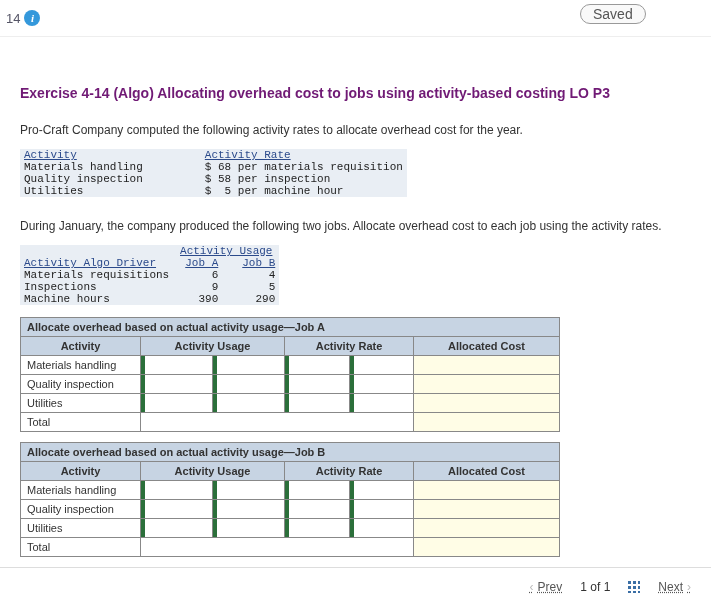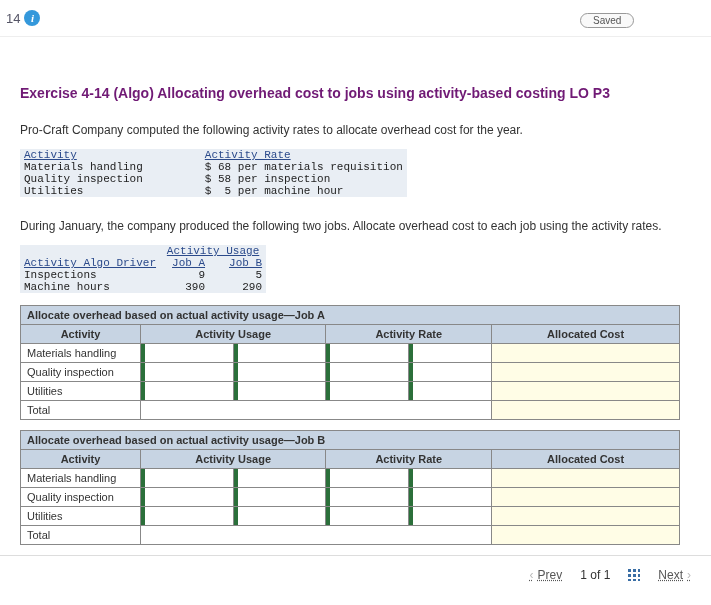--- a/index.html
+++ b/index.html
@@ -28,25 +28,25 @@
     font-weight: bold;
     align-items: center;
     justify-content: center;
     font-size: 11px;
     font-family: Georgia, serif;
     font-style: italic;
   }
   .saved-badge {
     position: absolute;
     left: 580px;
-    top: 13px;
+    top: 4px;
     border: 1px solid #999;
     border-radius: 10px;
     padding: 1px 12px;
-    font-size: 10px;
+    font-size: 14px;
     color: #555;
     background: #f9f9f9;
   }
   .content {
     padding: 18px 20px 10px 20px;
   }
   h1.title {
     font-size: 14px;
     font-weight: bold;
     margin: 30px 0 18px 0;
@@ -66,21 +66,21 @@
     white-space: pre;
   }
   .mono-table .hdr {
     color: #2b4a8b;
     text-decoration: underline;
   }
   .mono-table .row td { color: #222; }
 
   .sheet {
     border-collapse: collapse;
-    width: 660px;
+    width: 540px;
     margin-top: 10px;
   }
   .sheet td, .sheet th {
     border: 1px solid #888;
     padding: 3px 6px;
     font-size: 11px;
     height: 18px;
   }
   .sheet .section-hdr {
     background: #c7d4e3;
@@ -179,20 +179,25 @@
   <table class="mono-table">
     <tbody>
         <tr>
       <td></td>
       <td class="hdr" colspan="2" style="text-align:center">Activity Usage</td>
     </tr>
     <tr>
       <td class="hdr">Activity Algo Driver</td>
       <td class="hdr" style="text-align:right;padding-left:12px">Job A</td>
       <td class="hdr" style="text-align:center;padding-left:20px">Job B</td>
+    </tr>
+    <tr class="row">
+      <td>Materials requisitions</td>
+      <td style="text-align:right">6</td>
+      <td style="text-align:right">4</td>
     </tr>
     <tr class="row">
       <td>Inspections</td>
       <td style="text-align:right">9</td>
       <td style="text-align:right">5</td>
     </tr>
     <tr class="row">
       <td>Machine hours</td>
       <td style="text-align:right">390</td>
       <td style="text-align:right">290</td>

